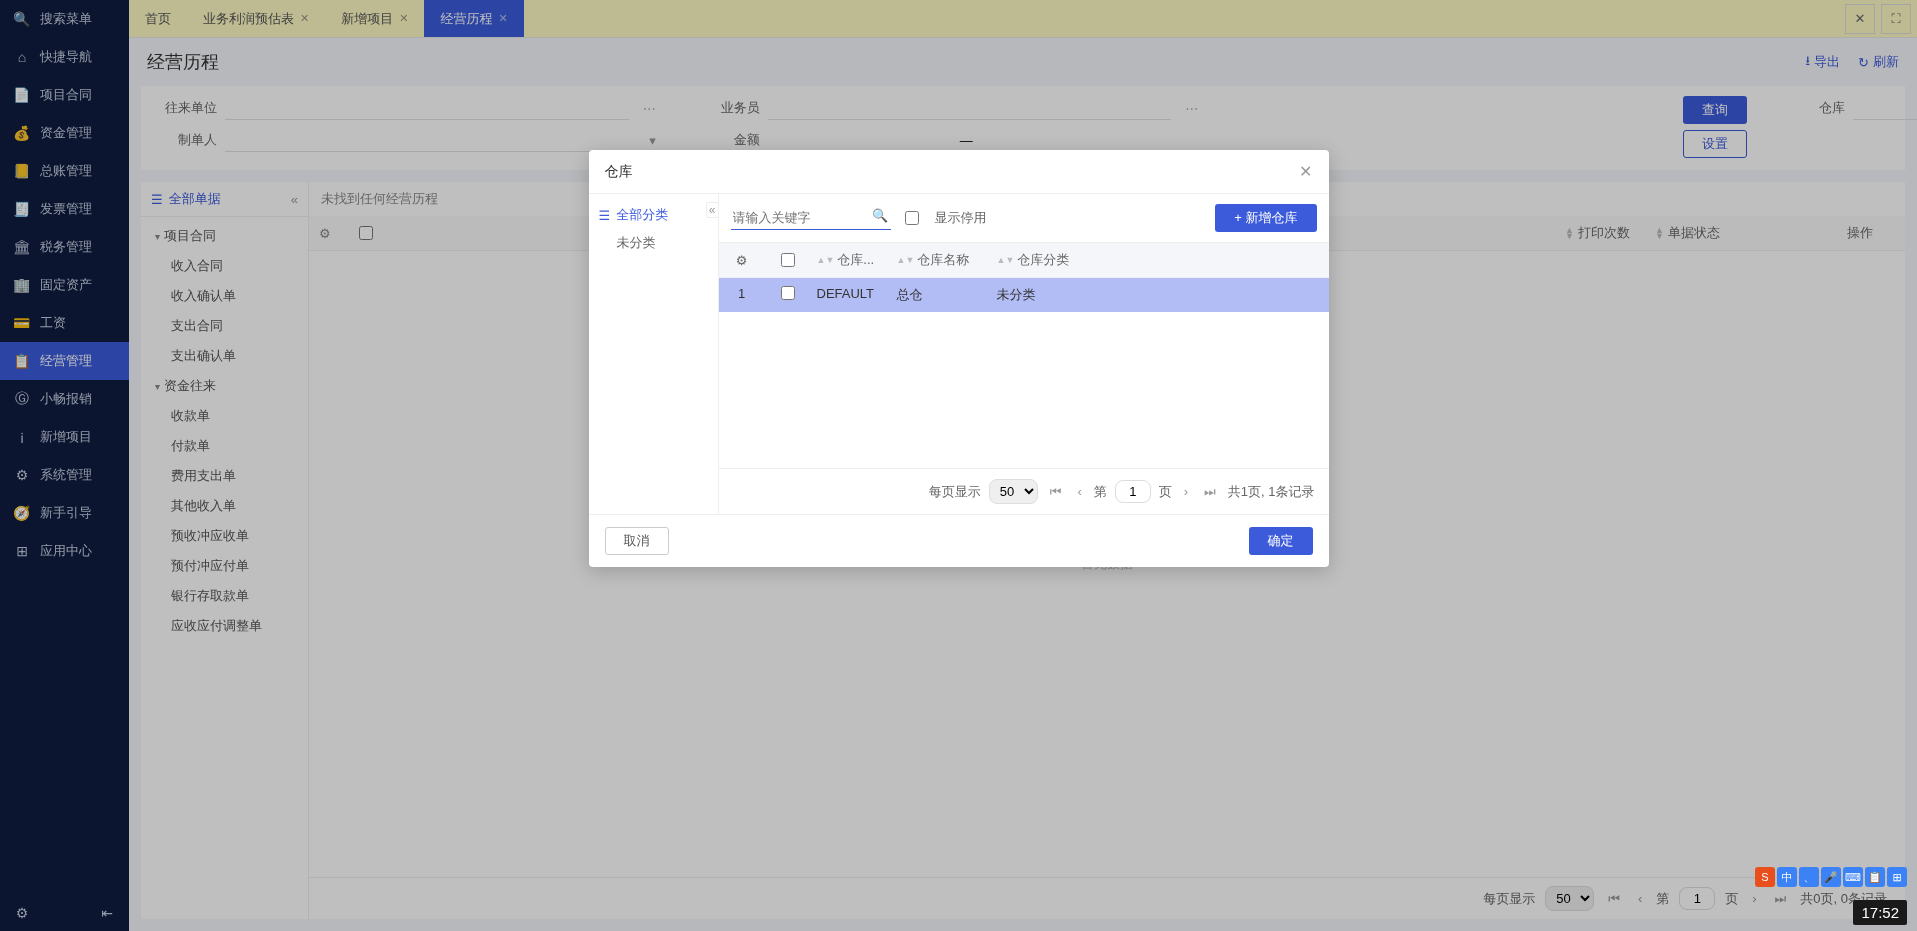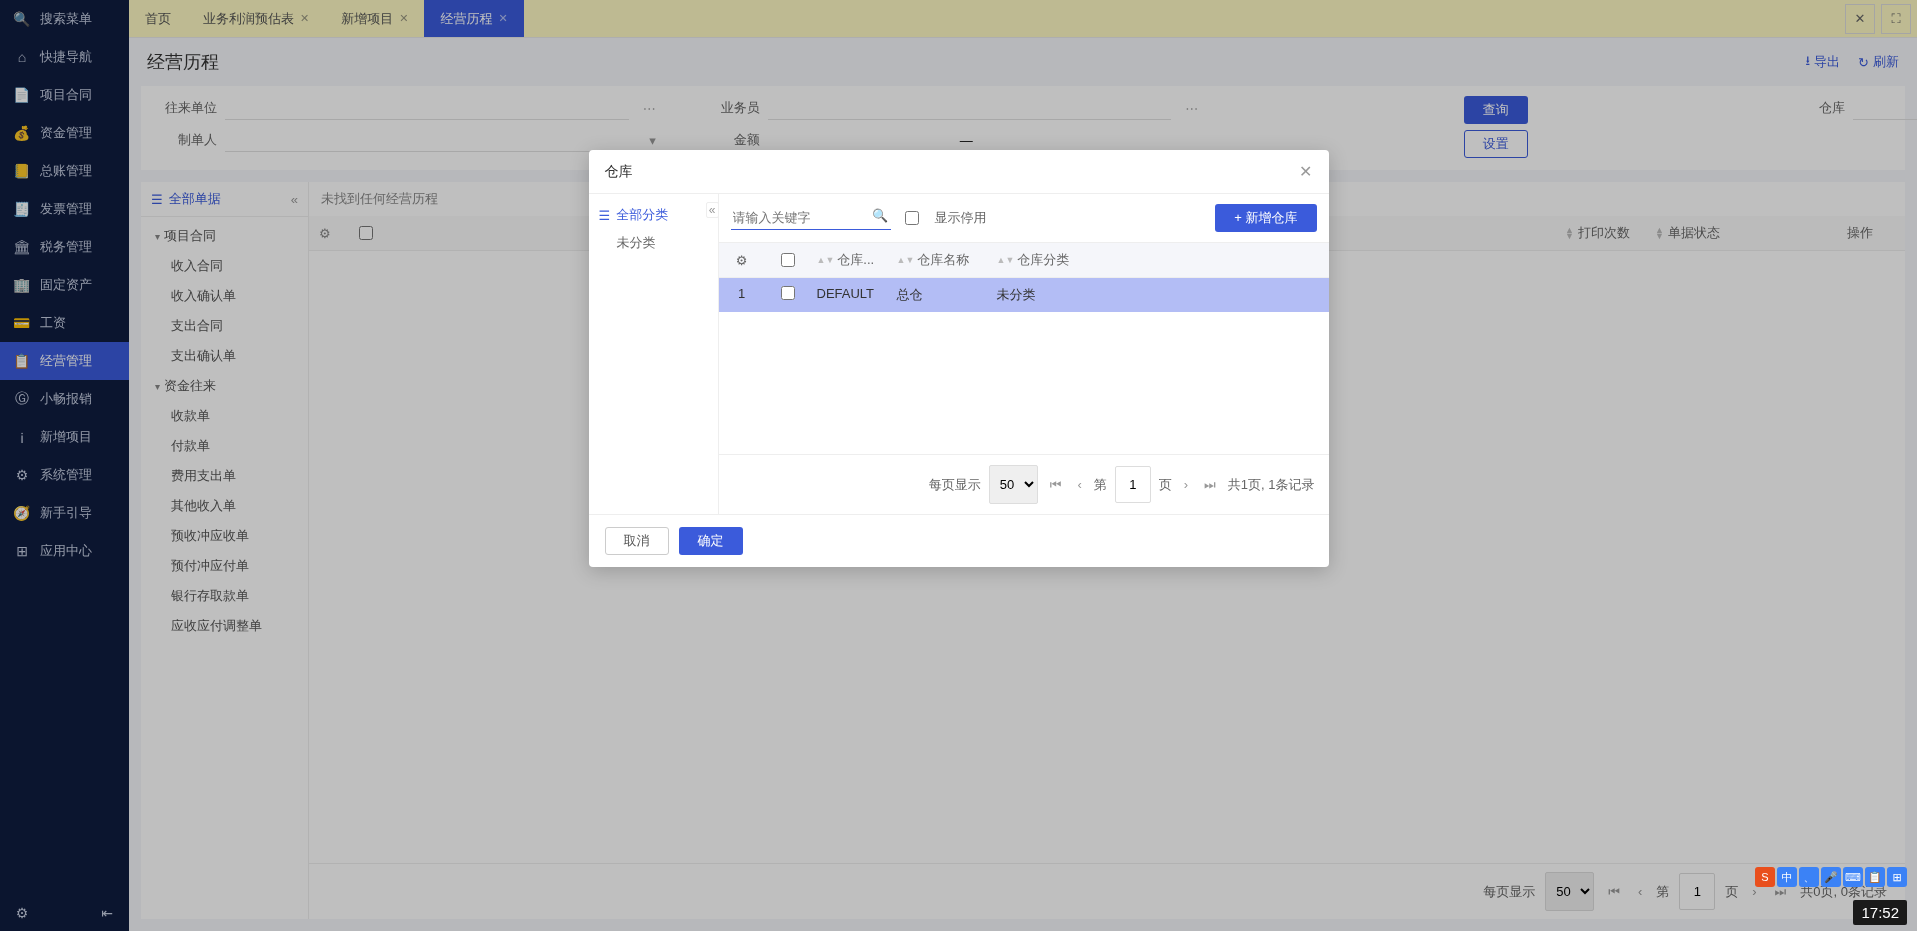--- a/index.html
+++ b/index.html
@@ -32,21 +32,21 @@
 
 
 .filter{background:#fff;margin:0 12px;padding:10px 18px;display:grid;grid-template-columns:repeat(3,1fr) 100px;gap:8px 40px;position:relative}
 .frow{display:flex;align-items:center;gap:8px}
 .flabel{color:#666;width:58px;text-align:right;flex-shrink:0}
 .finput{flex:1;border:none;border-bottom:1px solid #e0e0e0;padding:4px;background:transparent}
 .date-pills{display:flex;gap:6px;flex-wrap:wrap;align-items:center}
 .pill{padding:2px 8px;border-radius:10px;cursor:pointer;color:#666;font-size:12px}
 .pill.active{background:#3b5bdb;color:#fff}
 .dots{color:#999;cursor:pointer;padding:0 6px}
-.filter-btns{display:flex;flex-direction:column;gap:6px;align-items:center}
+.filter-btns{display:flex;flex-direction:column;gap:6px;align-items:flex-end}
 .btn{padding:4px 18px;border-radius:3px;cursor:pointer;font-size:13px;border:1px solid transparent}
 .btn-primary{background:#3b5bdb;color:#fff}
 .btn-outline{background:#fff;border-color:#3b5bdb;color:#3b5bdb}
 .btn-default{background:#fff;border-color:#ccc;color:#555}
 
 
 .pbody{flex:1;display:flex;margin:12px;gap:0;overflow:hidden;background:#fff}
 .tree-pane{width:168px;border-right:1px solid #eee;display:flex;flex-direction:column}
 .tree-hd{display:flex;align-items:center;padding:8px 10px;color:#3b5bdb;border-bottom:1px solid #eee;justify-content:space-between}
 .collapse-toggle{color:#999;cursor:pointer}
@@ -60,21 +60,21 @@
 .table-area{flex:1;display:flex;flex-direction:column}
 .gear{color:#888;cursor:pointer}
 .no-data-msg{color:#888;padding:4px}
 .table-body{flex:1;display:flex;align-items:center;justify-content:center;color:#bbb}
 .table-header-row{display:flex;border-bottom:1px solid #eee;background:#fafafa;color:#666}
 .th{padding:8px 10px;display:flex;align-items:center;gap:4px;font-size:12px}
 .sort{font-size:9px;color:#bbb;line-height:6px}
 
 
 .pagination{display:flex;align-items:center;justify-content:flex-end;gap:10px;padding:8px 18px;border-top:1px solid #eee;color:#666;font-size:12px}
-.pg-select,.pg-input{border:1px solid #ddd;padding:10px 6px;border-radius:2px}
+.pg-select,.pg-input{border:1px solid #ddd;padding:3px 6px;border-radius:8px}
 .pg-btn{padding:4px;color:#999;cursor:pointer}
 
 
 .overlay{position:absolute;inset:0;background:rgba(0,0,0,.25);display:flex;align-items:flex-start;justify-content:center;padding-top:150px}
 .modal{width:740px;background:#fff;border-radius:4px;box-shadow:0 4px 20px rgba(0,0,0,.2);display:flex;flex-direction:column}
 .modal-hd{display:flex;justify-content:space-between;align-items:center;padding:12px 16px;border-bottom:1px solid #eee}
 .modal-title{font-size:14px;color:#333}
 .modal-close{color:#999;cursor:pointer;font-size:16px}
 .modal-body{display:flex;min-height:320px}
 .mtree{width:130px;border-right:1px solid #eee;position:relative;padding:10px}
@@ -87,21 +87,21 @@
 .msearch input{width:100%;border:none;border-bottom:1px solid #3b5bdb;padding:4px 22px 4px 2px;outline:none}
 .msearch .sicon{position:absolute;right:2px;top:2px;color:#3b5bdb}
 .mcheck{display:flex;align-items:center;gap:16px;color:#666}
 .mtoolbar-spacer{flex:1}
 .mtable-hd{display:flex;background:#f5f6fa;border-top:1px solid #eee;border-bottom:1px solid #eee;color:#666;font-size:12px}
 .mth{padding:8px 6px;display:flex;align-items:center;gap:3px}
 .mrow{display:flex;background:#b3bdf5;color:#333;font-size:12px}
 .mtd{padding:8px 6px}
 .mtable-body{flex:1}
 .mpagination{display:flex;align-items:center;justify-content:flex-end;gap:8px;padding:10px 14px;color:#666;font-size:12px;border-top:1px solid #eee}
-.modal-ft{display:flex;justify-content:flex-start;gap:10px;padding:12px 16px;border-top:1px solid #eee}
+.modal-ft{display:flex;justify-content:space-between;gap:10px;padding:12px 16px;border-top:1px solid #eee}
 
 
 .ime{position:absolute;right:10px;bottom:44px;display:flex;gap:2px}
 .ime-item{width:20px;height:20px;border-radius:3px;display:flex;align-items:center;justify-content:center;font-size:11px;color:#fff}
 .clock{position:absolute;right:10px;bottom:6px;color:#fff;background:#1a1a1a;padding:4px 8px;font-size:15px;border-radius:2px}
 
 input[type=checkbox]{width:14px;height:14px}
 </style>
 </head>
 <body>

